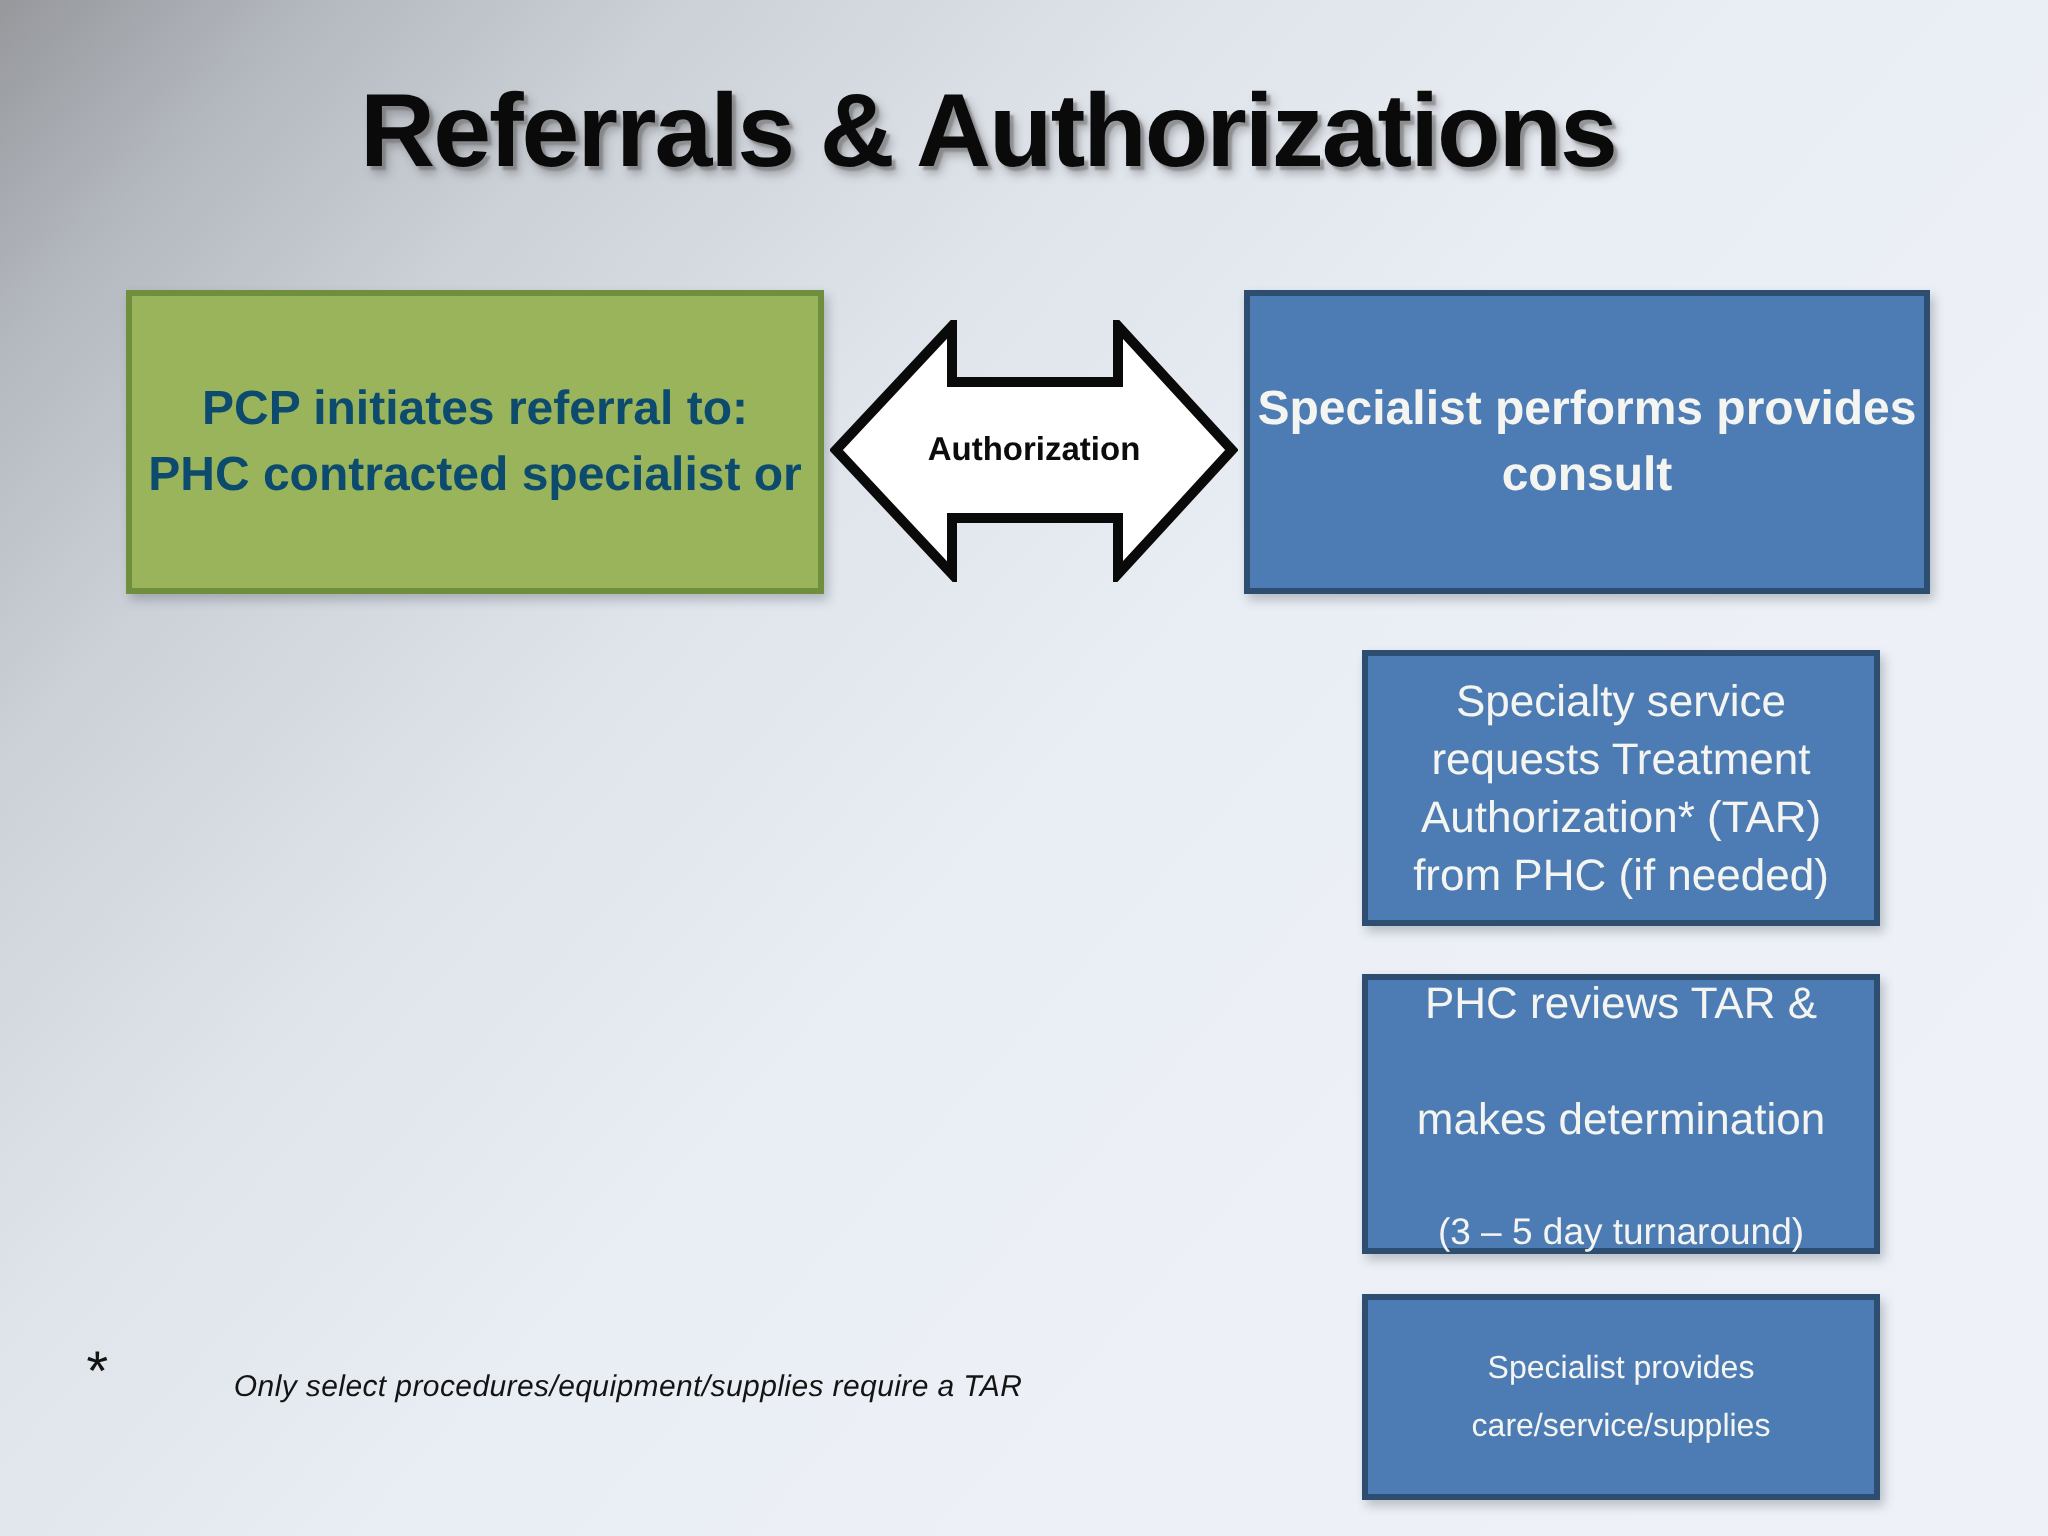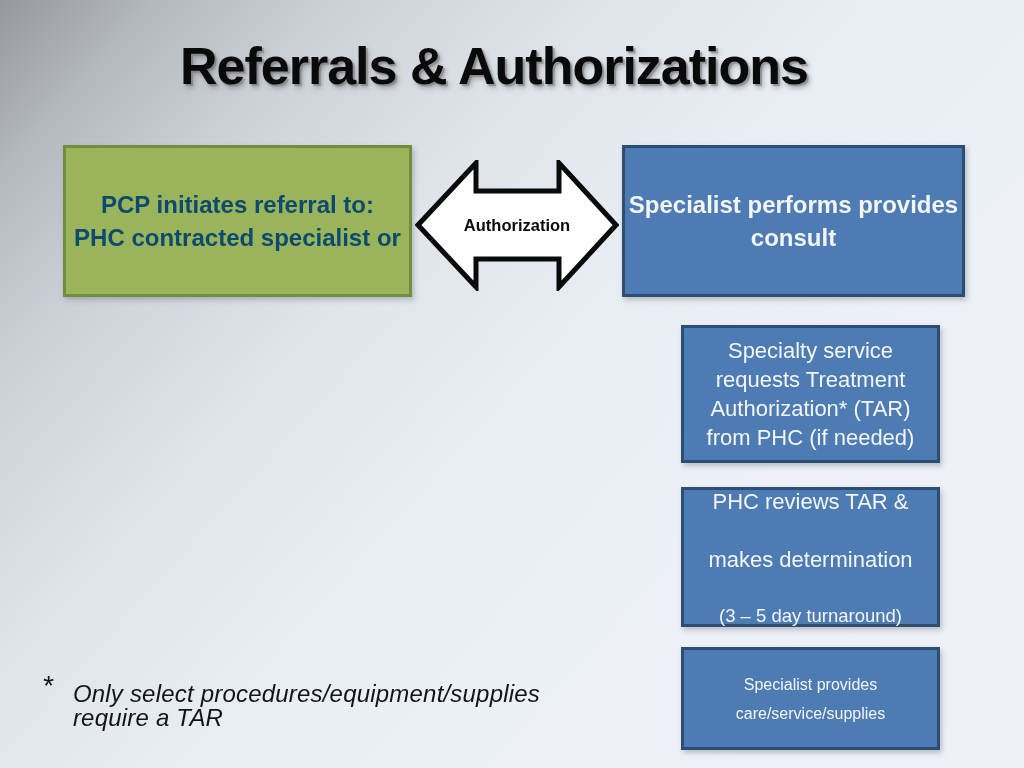--- a/index.html
+++ b/index.html
@@ -49,21 +49,21 @@
     position:absolute;left:0;top:0;width:204px;height:131px;
     display:flex;align-items:center;justify-content:center;
     font-size:16.5px;font-weight:bold;color:#0c0c0c;
   }
   .footnote{
     position:absolute;left:42px;top:672px;width:560px;
     display:flex;align-items:flex-start;
     color:#141414;font-style:italic;
   }
   .footnote .mark{font-size:28px;line-height:28px;margin-right:20px;font-style:italic;}
-  .footnote .note{font-size:24px;line-height:24px;padding-top:10px;letter-spacing:.2px;}
+  .footnote .note{font-size:15px;line-height:24px;padding-top:10px;letter-spacing:.2px;margin-left:44px;}
 </style>
 </head>
 <body>
 
 <div class="slide">
 
   <div class="title">Referrals &amp; Authorizations</div>
 
   <div class="box green pcp">
     <span class="line">PCP initiates referral to:</span>

